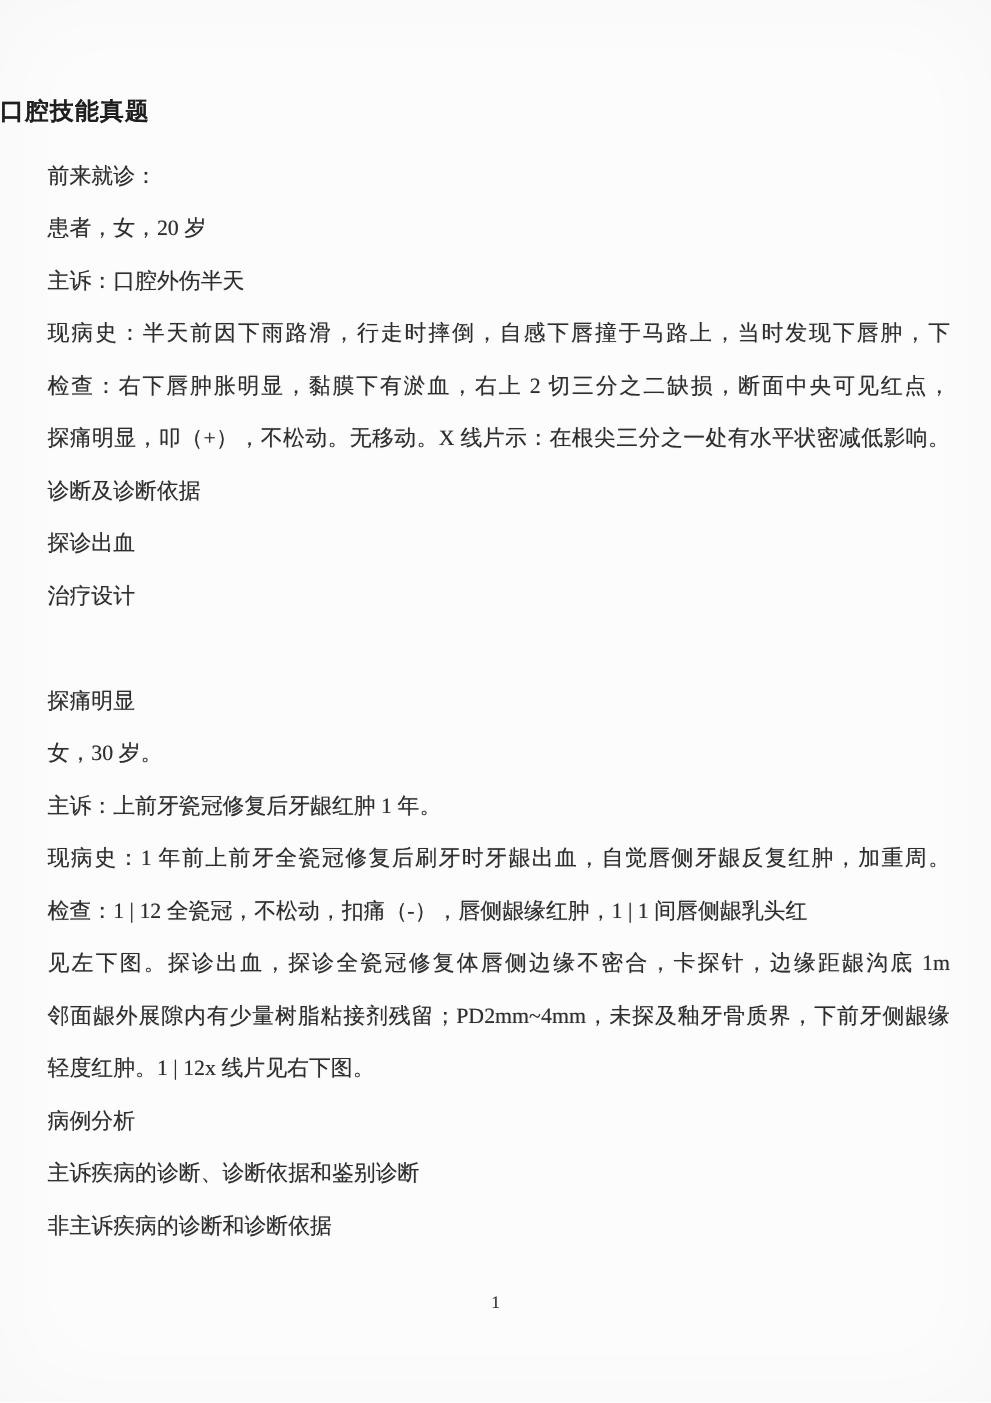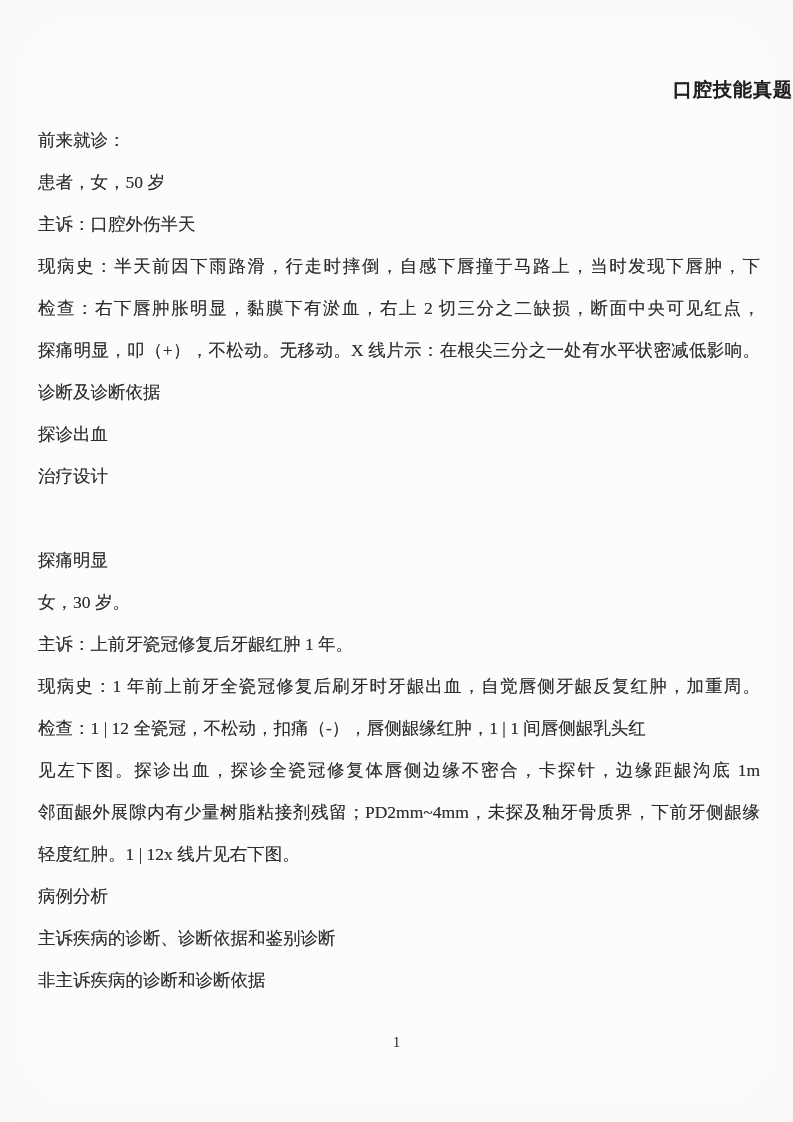--- a/index.html
+++ b/index.html
@@ -17,21 +17,21 @@
     font-family: "Liberation Serif", "DejaVu Serif", serif;
     overflow: hidden;
   }
   .doc-title {
     position: absolute;
     top: 76px;
     left: 0;
     right: 0;
     height: 28px;
     line-height: 28px;
-    text-align: right;
+    text-align: left;
     font-size: 19px;
     font-weight: bold;
     letter-spacing: 1px;
     color: #1f1f1f;
     text-shadow: 0 0 0.5px rgba(30,30,30,0.55);
   }
   .content {
     position: absolute;
     top: 119px;
     left: 38px;
@@ -65,21 +65,21 @@
 </style>
 </head>
 <body>
 
 <div class="page">
 
   <div class="doc-title">口腔技能真题</div>
 
   <div class="content">
     <div class="line">前来就诊：</div>
-    <div class="line">患者，女，50 岁</div>
+    <div class="line">患者，女，20 岁</div>
     <div class="line">主诉：口腔外伤半天</div>
     <div class="line fill">现病史：半天前因下雨路滑，行走时摔倒，自感下唇撞于马路上，当时发现下唇肿，下</div>
     <div class="line fill">检查：右下唇肿胀明显，黏膜下有淤血，右上 2 切三分之二缺损，断面中央可见红点，</div>
     <div class="line fill">探痛明显，叩（+），不松动。无移动。X 线片示：在根尖三分之一处有水平状密减低影响。</div>
     <div class="line">诊断及诊断依据</div>
     <div class="line">探诊出血</div>
     <div class="line">治疗设计</div>
     <div class="line"></div>
     <div class="line">探痛明显</div>
     <div class="line">女，30 岁。</div>

